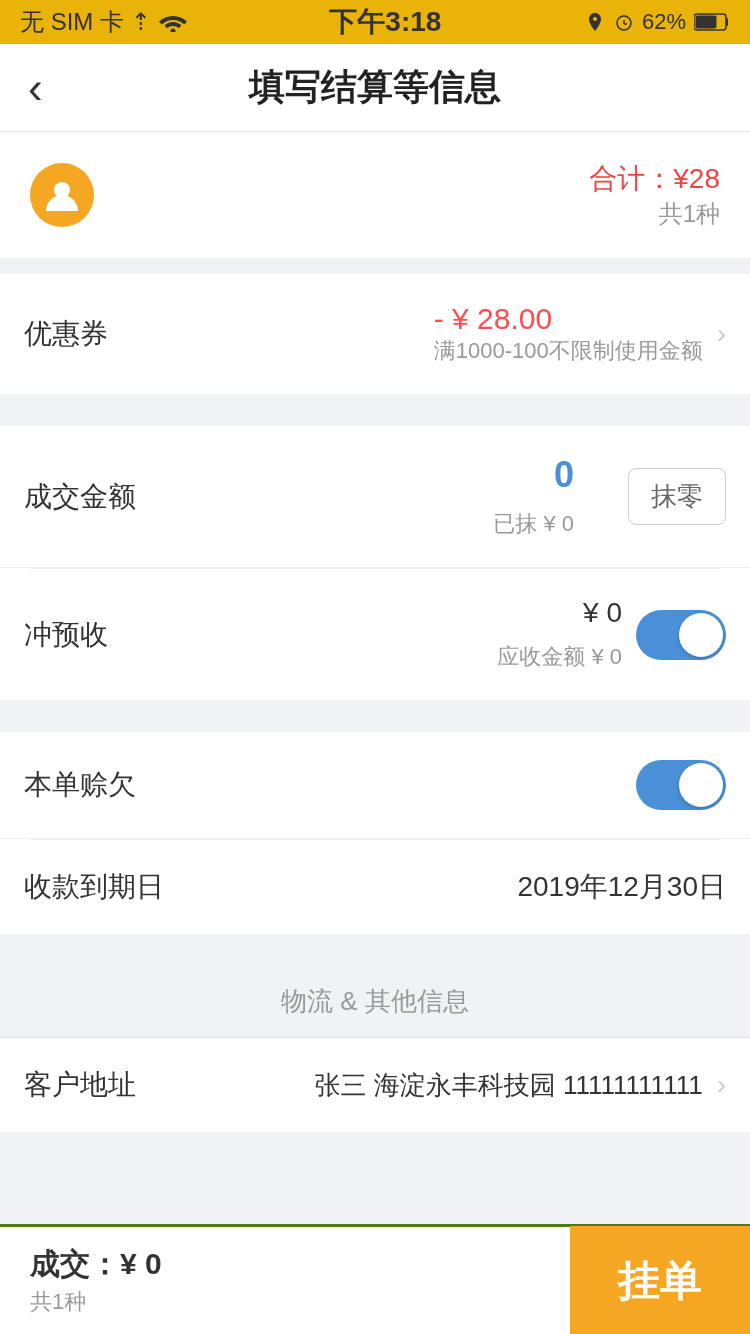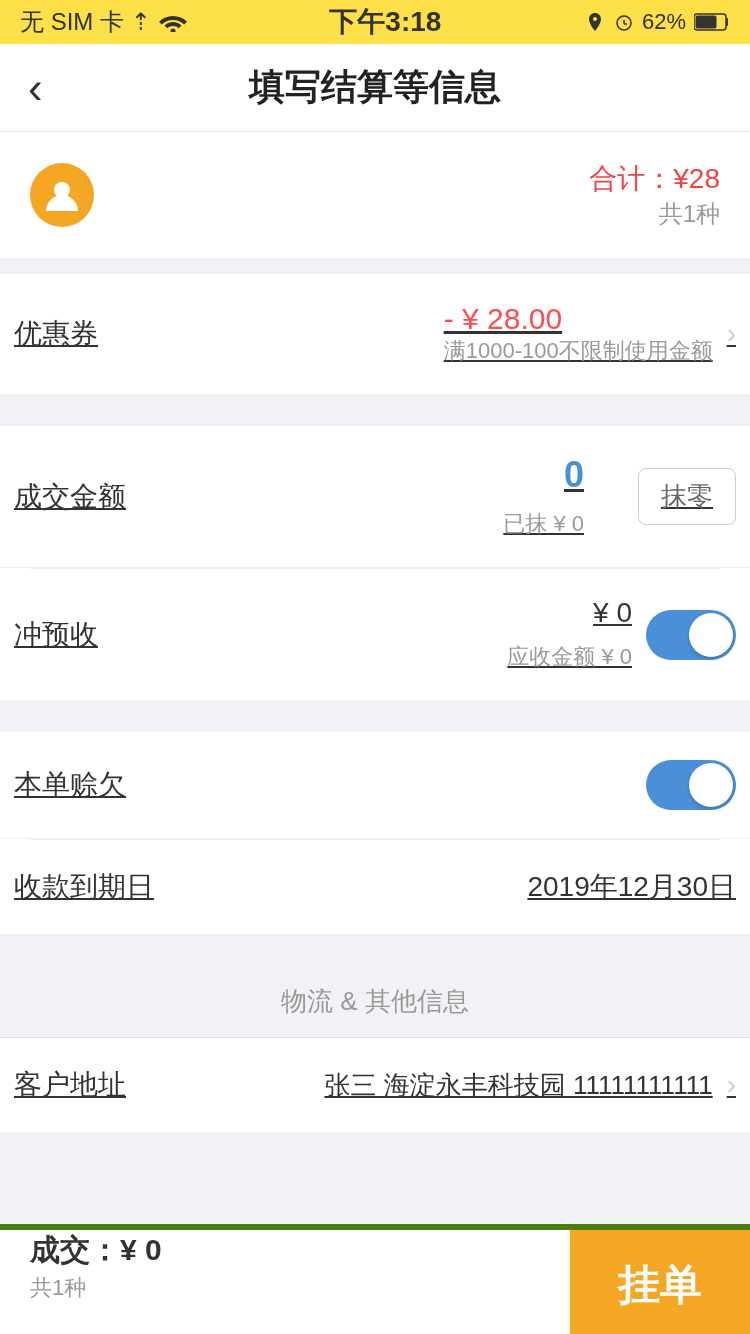--- a/index.html
+++ b/index.html
@@ -10,21 +10,21 @@
       background: #f0f2f5;
       font-family: -apple-system, "PingFang SC", "Helvetica Neue", sans-serif;
       font-size: 28px;
       color: #333;
       position: relative;
     }
 
     
     .status-bar {
       height: 44px;
-      background: #fde047;
+      background: #eab308;
       display: flex;
       align-items: center;
       justify-content: space-between;
       padding: 0 20px;
       font-size: 24px;
       font-weight: 500;
     }
     .status-left { display: flex; align-items: center; gap: 8px; }
     .status-right { display: flex; align-items: center; gap: 8px; font-size: 22px; }
 
@@ -86,26 +86,25 @@
     }
     .customer-avatar svg { width: 40px; height: 40px; }
     .customer-name { font-size: 30px; font-weight: 500; color: #333; }
     .customer-right { text-align: right; }
     .customer-total { font-size: 28px; color: #ef4444; }
     .customer-count { font-size: 24px; color: #999; }
 
     
     .row-item {
       background: #fff;
-      padding: 28px 14px;
+      padding: 28px 24px;
       display: flex;
       align-items: center;
       justify-content: space-between;
       border-bottom: 1px solid #f0f0f0;
-      text-decoration: underline;
     }
     .row-item:last-child { border-bottom: none; }
     .row-label { font-size: 28px; color: #333; }
     .row-right { display: flex; align-items: center; gap: 14px; }
     .row-sub { font-size: 22px; color: #999; margin-top: 13px; text-align: right; }
     .row-discount { color: #ff4d4f; font-size: 30px; font-weight: 500; }
     .row-discount-sub { color: #999; font-size: 22px; }
 
     
     .amount-value { font-size: 36px; font-weight: 600; color: #4a90d9; }
@@ -168,22 +167,22 @@
 
     
     .bottom-bar {
       position: fixed;
       bottom: 0;
       left: 0;
       width: 750px;
       height: 110px;
       background: #fff;
       display: flex;
-      align-items: flex-start;
-      border-top: 6px solid #4d7c0f;
+      align-items: center;
+      border-top: 3px solid #4d7c0f;
     }
     .bottom-info {
       flex: 1;
       padding: 0 30px;
     }
     .bottom-deal { font-size: 26px; color: #333; }
     .bottom-deal span { font-size: 30px; font-weight: 600; }
     .bottom-count { font-size: 22px; color: #999; margin-top: 2px; }
     .bottom-btn {
       height: 110px;

